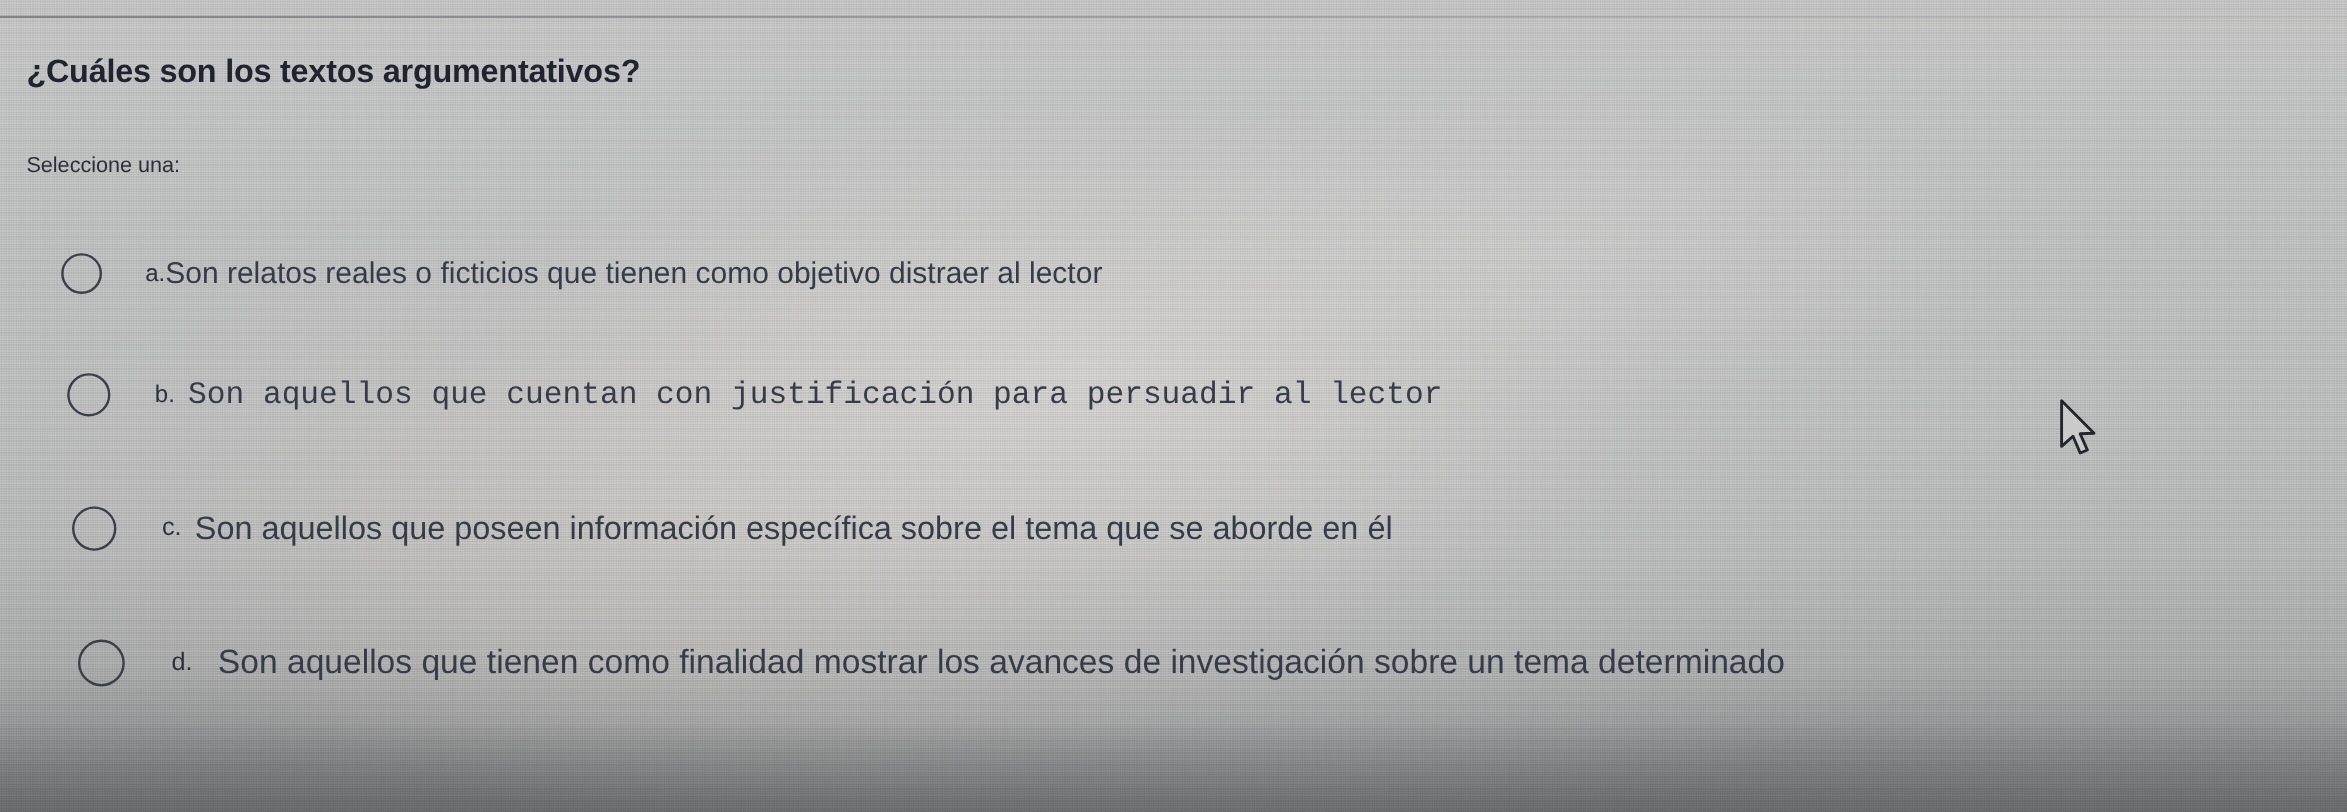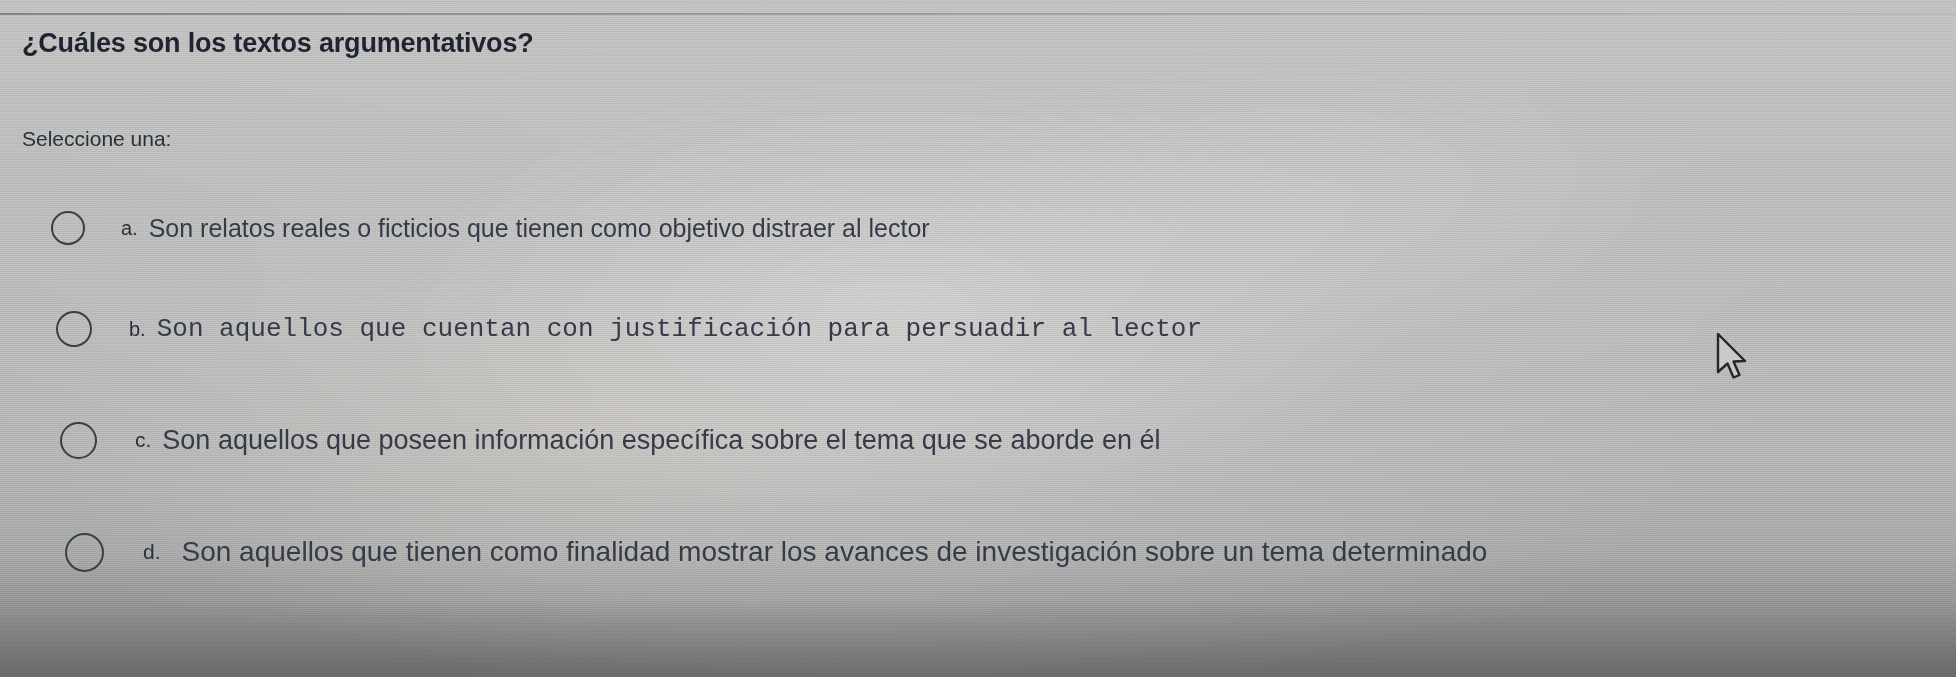--- a/index.html
+++ b/index.html
@@ -67,33 +67,33 @@
   
   #content {
     position:absolute;
     inset:0;
     padding:0 22px;
   }
 
   .question-title {
     position:absolute;
     left:22px;
-    top:28px;
+    top:44px;
     font-size:27px;
     font-weight:700;
     letter-spacing:-0.2px;
     color:#1f2430;
     white-space:nowrap;
   }
 
   .select-label {
     position:absolute;
     left:22px;
     top:127px;
-    font-size:21px;
+    font-size:18px;
     font-weight:400;
     color:#2a2f3a;
     white-space:nowrap;
   }
 
   .options {
     position:absolute;
     left:0;
     right:0;
     top:182px;
@@ -123,21 +123,21 @@
     flex:0 1 auto;
     color:#353b49;
     font-weight:400;
     white-space:nowrap;
   }
 
   
   #row-a { height:92px; }
   #row-a .radio   { width:34px; height:34px; border-width:2.4px; margin-left:51px; }
   #row-a .opt-letter { font-size:20px; margin-left:36px; }
-  #row-a .opt-text   { font-size:25px; margin-left:11px; }
+  #row-a .opt-text   { font-size:25px; }
 
   #row-b { height:110px; }
   #row-b .radio   { width:36px; height:36px; border-width:2.5px; margin-left:56px; }
   #row-b .opt-letter { font-size:20px; margin-left:37px; }
   #row-b .opt-text   { font-size:26px; margin-left:11px;font-family:Liberation Mono, monospace; }
 
   #row-c { height:112px; }
   #row-c .radio   { width:37px; height:37px; border-width:2.6px; margin-left:60px; }
   #row-c .opt-letter { font-size:21px; margin-left:38px; }
   #row-c .opt-text   { font-size:27px; margin-left:11px; }

